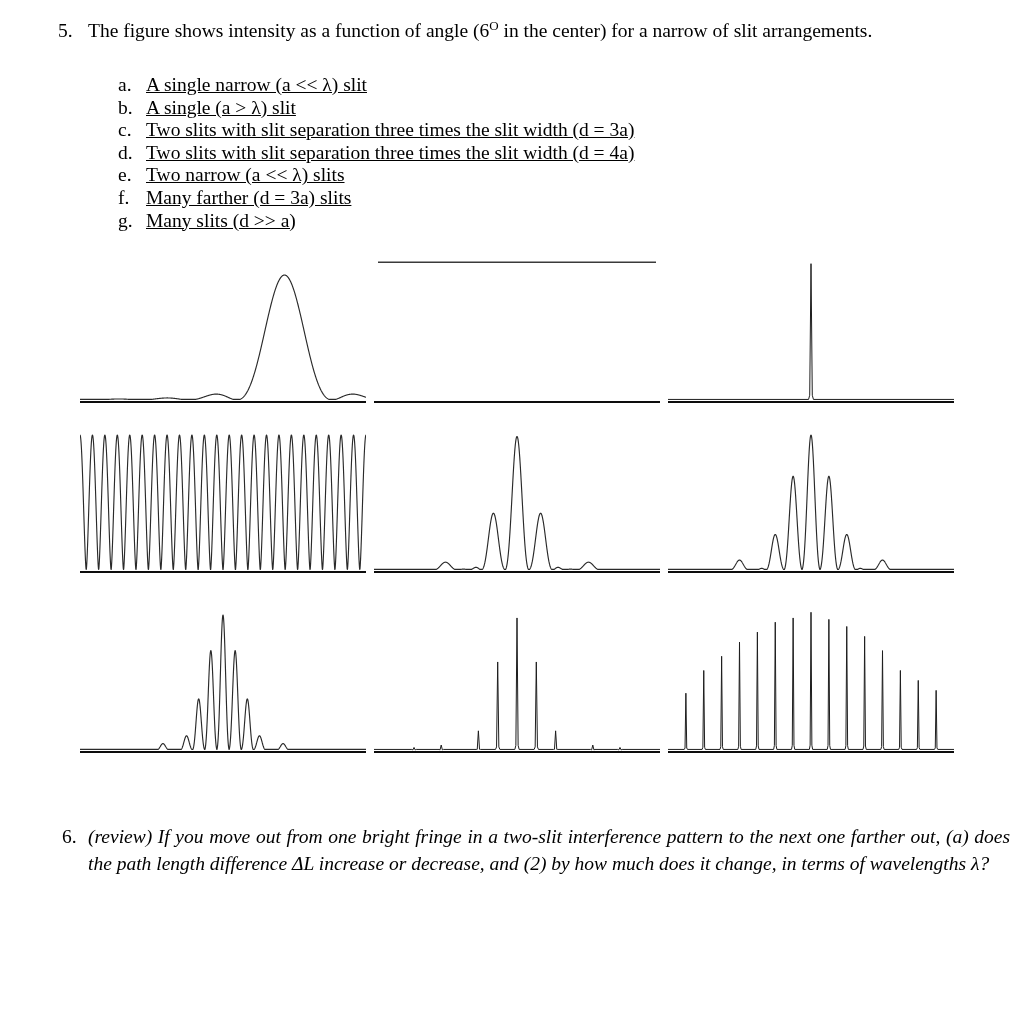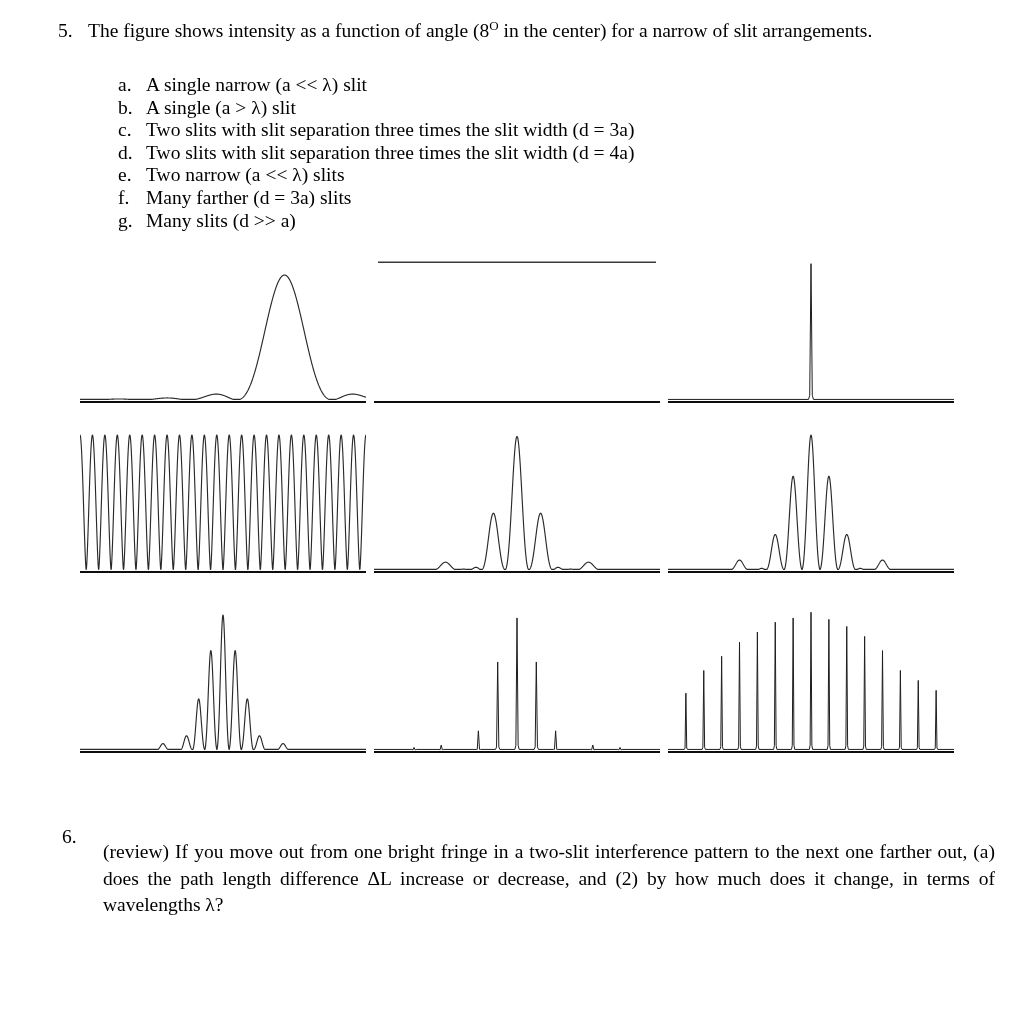--- a/index.html
+++ b/index.html
@@ -70,20 +70,21 @@
     margin: 0;
     padding: 0;
   }
   .choice-letter {
     width: 28px;
     flex: 0 0 28px;
   }
   .choice-text {
     flex: 1 1 auto;
     white-space: nowrap;
+    text-decoration: underline;
   }
 
   
   .figures {
     position: absolute;
     left: 0;
     top: 250px;
     width: 1024px;
     height: 540px;
   }
@@ -137,33 +138,34 @@
     flex: 0 0 26px;
     font-size: 19.5px;
     line-height: 26.5px;
   }
   .q6 .q-body {
     font-size: 19.5px;
     line-height: 26.5px;
     text-align: justify;
   }
   .q6 .q-body p {
-    margin: 15px;
+    margin: 0;
+    font-style: italic;
   }
 </style>
 </head>
 <body>
 
 <div class="page">
 
   <div class="q5">
     <div class="q-row">
       <div class="q-num">5.</div>
       <div class="q-body">
-        <span>The figure shows intensity as a function of angle (8</span><span class="sup">O</span><span> in the center) for a narrow of slit arrangements.</span>
+        <span>The figure shows intensity as a function of angle (6</span><span class="sup">O</span><span> in the center) for a narrow of slit arrangements.</span>
       </div>
     </div>
   </div>
 
   <div class="choices">
     <div class="choice">
       <span class="choice-letter">a.</span>
       <span class="choice-text">A single narrow (a &lt;&lt; λ) slit</span>
     </div>
     <div class="choice">

